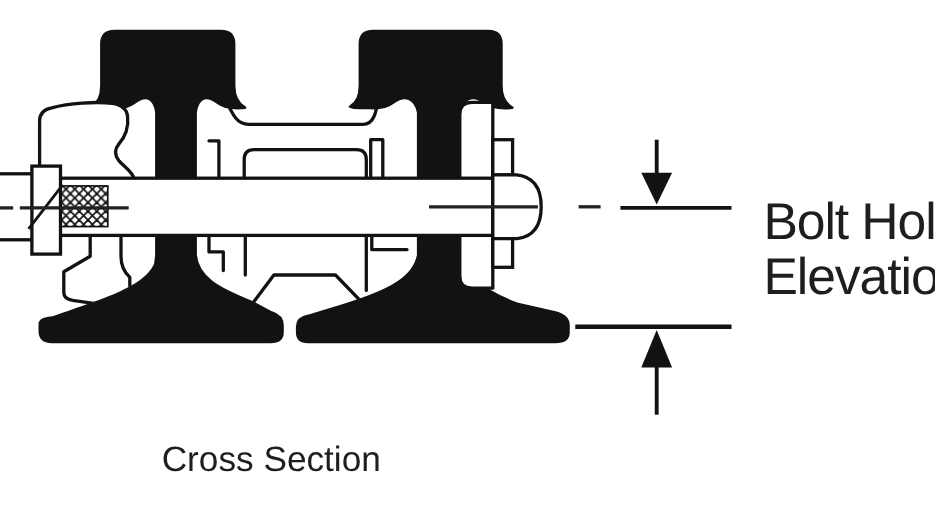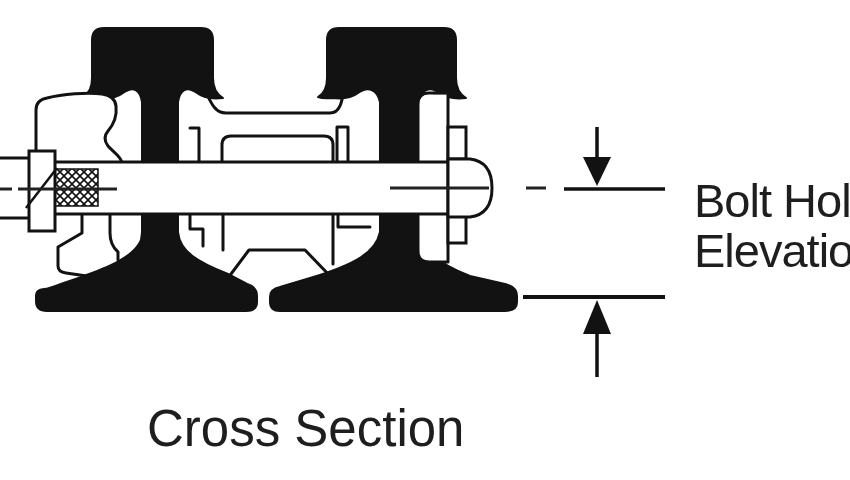--- a/index.html
+++ b/index.html
@@ -18,21 +18,21 @@
     white-space:nowrap;
     font-family:"Liberation Sans", sans-serif;
     -webkit-font-smoothing:antialiased;
   }
   #dim-label{
     left:694px;top:176px;
     font-size:47px;line-height:50px;letter-spacing:-1px;
   }
   #caption-label{
     left:147px;top:399px;
-    font-size:51px;letter-spacing:0px;text-align:center;
+    font-size:32px;letter-spacing:0px;text-align:center;
   }
 </style>
 </head>
 <body>
 
 <div id="stage">
 
   <svg width="850" height="480" viewBox="0 0 850 480">
     <defs>
       <pattern id="threadHatch" width="8" height="8" patternUnits="userSpaceOnUse">

